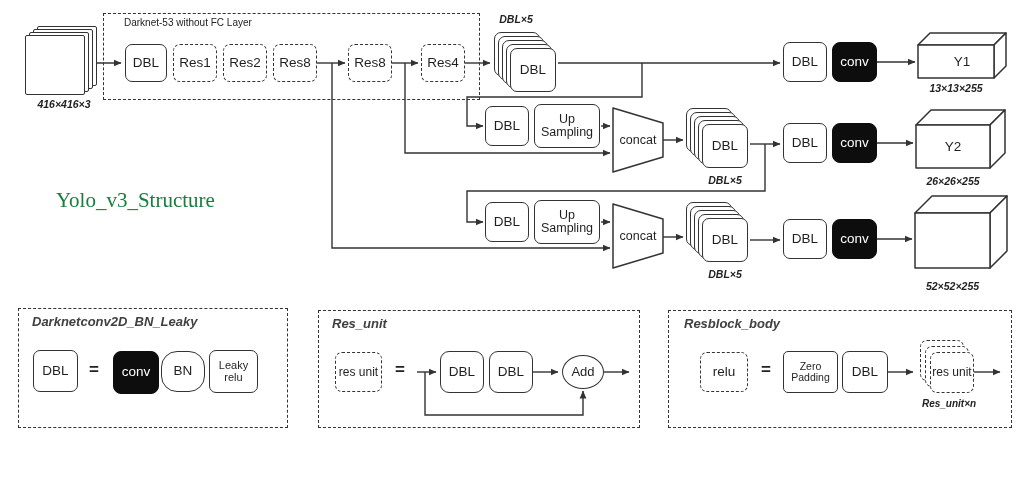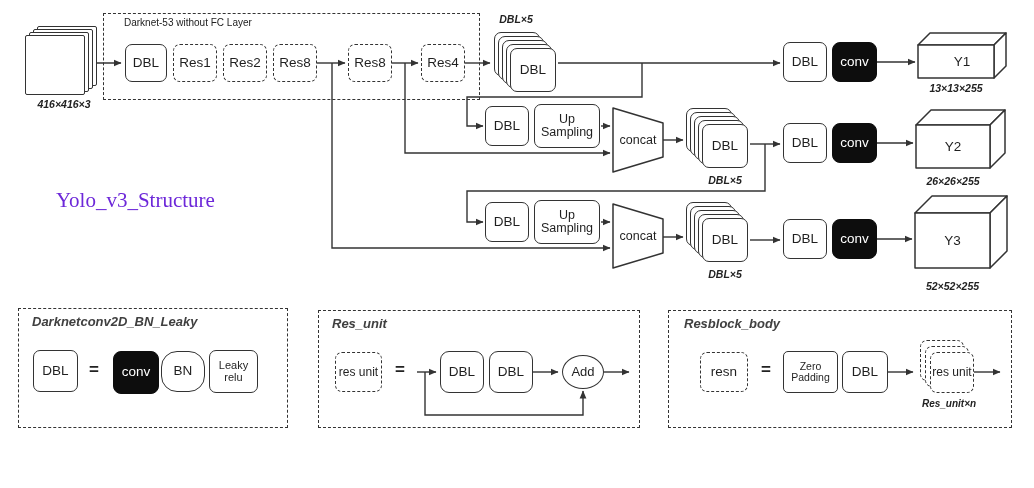--- a/index.html
+++ b/index.html
@@ -13,21 +13,21 @@
       display:flex;align-items:center;justify-content:center;text-align:center;
       font-size:13.5px;color:#1f1f1f;line-height:1.08;padding:1px;}
   .dash{border-style:dashed;}
   .blk{background:#0d0d0d;border-color:#0d0d0d;color:#fff;border-radius:8px;}
   .sm{font-size:12.5px;}
   .lbl{position:absolute;font-style:italic;font-weight:600;font-size:10.5px;color:#222;
        text-align:center;white-space:nowrap;}
   .eq{position:absolute;font-size:17px;font-weight:600;color:#222;text-align:center;}
   .legend-title{position:absolute;font-style:italic;font-weight:600;font-size:13px;color:#404040;white-space:nowrap;}
   .bk-title{position:absolute;font-size:10px;color:#222;white-space:nowrap;}
-  .main-title{position:absolute;font-family:"Liberation Serif",serif;font-size:21px;color:#6d28d9;white-space:nowrap;}
+  .main-title{position:absolute;font-family:"Liberation Serif",serif;font-size:21px;color:#15803d;white-space:nowrap;}
   .caption{position:absolute;font-size:14px;color:#a6a6a6;text-align:center;}
   .overlay-txt{position:absolute;display:flex;align-items:center;justify-content:center;
        text-align:center;color:#1f1f1f;}
 </style>
 </head>
 <body>
 
 <div class="stage">
 
   <svg class="wires" width="1034" height="488">
@@ -132,21 +132,20 @@
   <div class="bx sm" style="left:534px;top:200px;width:66px;height:44px;">Up Sampling</div>
   <div class="overlay-txt sm" style="left:611px;top:222px;width:54px;height:28px;">concat</div>
   <div class="bx" style="left:686px;top:202px;width:46px;height:44px;"></div>
   <div class="bx" style="left:690px;top:206px;width:46px;height:44px;"></div>
   <div class="bx" style="left:694px;top:210px;width:46px;height:44px;"></div>
   <div class="bx" style="left:698px;top:214px;width:46px;height:44px;"></div>
   <div class="bx" style="left:702px;top:218px;width:46px;height:44px;">DBL</div>
   <div class="lbl" style="left:702px;top:268px;width:46px;">DBL×5</div>
   <div class="bx" style="left:783px;top:219px;width:44px;height:40px;">DBL</div>
   <div class="bx blk" style="left:832px;top:219px;width:45px;height:40px;">conv</div>
-  <div class="overlay-txt" style="left:915px;top:213px;width:75px;height:55px;font-size:13.5px;">Y3</div>
   <div class="lbl" style="left:915px;top:280px;width:75px;">52×52×255</div>
 
   <div class="main-title" style="left:56px;top:188px;">Yolo_v3_Structure</div>
 
   <div class="frame" style="left:18px;top:308px;width:270px;height:120px;"></div>
   <div class="legend-title" style="left:32px;top:314px;">Darknetconv2D_BN_Leaky</div>
   <div class="bx" style="left:33px;top:350px;width:45px;height:42px;">DBL</div>
   <div class="eq" style="left:84px;top:360px;width:20px;">=</div>
   <div class="bx blk" style="left:113px;top:351px;width:46px;height:43px;">conv</div>
   <div class="bx" style="left:161px;top:351px;width:44px;height:41px;border-radius:16px;">BN</div>
@@ -155,21 +154,21 @@
   <div class="frame" style="left:318px;top:310px;width:322px;height:118px;"></div>
   <div class="legend-title" style="left:332px;top:316px;">Res_unit</div>
   <div class="bx dash" style="left:335px;top:352px;width:47px;height:40px;font-size:12px;">res unit</div>
   <div class="eq" style="left:390px;top:360px;width:20px;">=</div>
   <div class="bx" style="left:440px;top:351px;width:44px;height:42px;border-radius:9px;">DBL</div>
   <div class="bx" style="left:489px;top:351px;width:44px;height:42px;border-radius:9px;">DBL</div>
   <div class="bx" style="left:562px;top:355px;width:42px;height:34px;border-radius:50%;font-size:13px;">Add</div>
 
   <div class="frame" style="left:668px;top:310px;width:344px;height:118px;"></div>
   <div class="legend-title" style="left:684px;top:316px;">Resblock_body</div>
-  <div class="bx dash" style="left:700px;top:352px;width:48px;height:40px;">resn</div>
+  <div class="bx dash" style="left:700px;top:352px;width:48px;height:40px;">relu</div>
   <div class="eq" style="left:756px;top:360px;width:20px;">=</div>
   <div class="bx" style="left:783px;top:351px;width:55px;height:42px;font-size:10.5px;border-radius:5px;">Zero Padding</div>
   <div class="bx" style="left:842px;top:351px;width:46px;height:42px;">DBL</div>
   <div class="bx dash" style="left:920px;top:340px;width:44px;height:41px;"></div>
   <div class="bx dash" style="left:925px;top:346px;width:44px;height:41px;"></div>
   <div class="bx dash" style="left:930px;top:352px;width:44px;height:41px;font-size:12px;">res unit</div>
   <div class="lbl" style="left:916px;top:398px;width:66px;font-size:10px;">Res_unit×n</div>
 
 
 </div>

